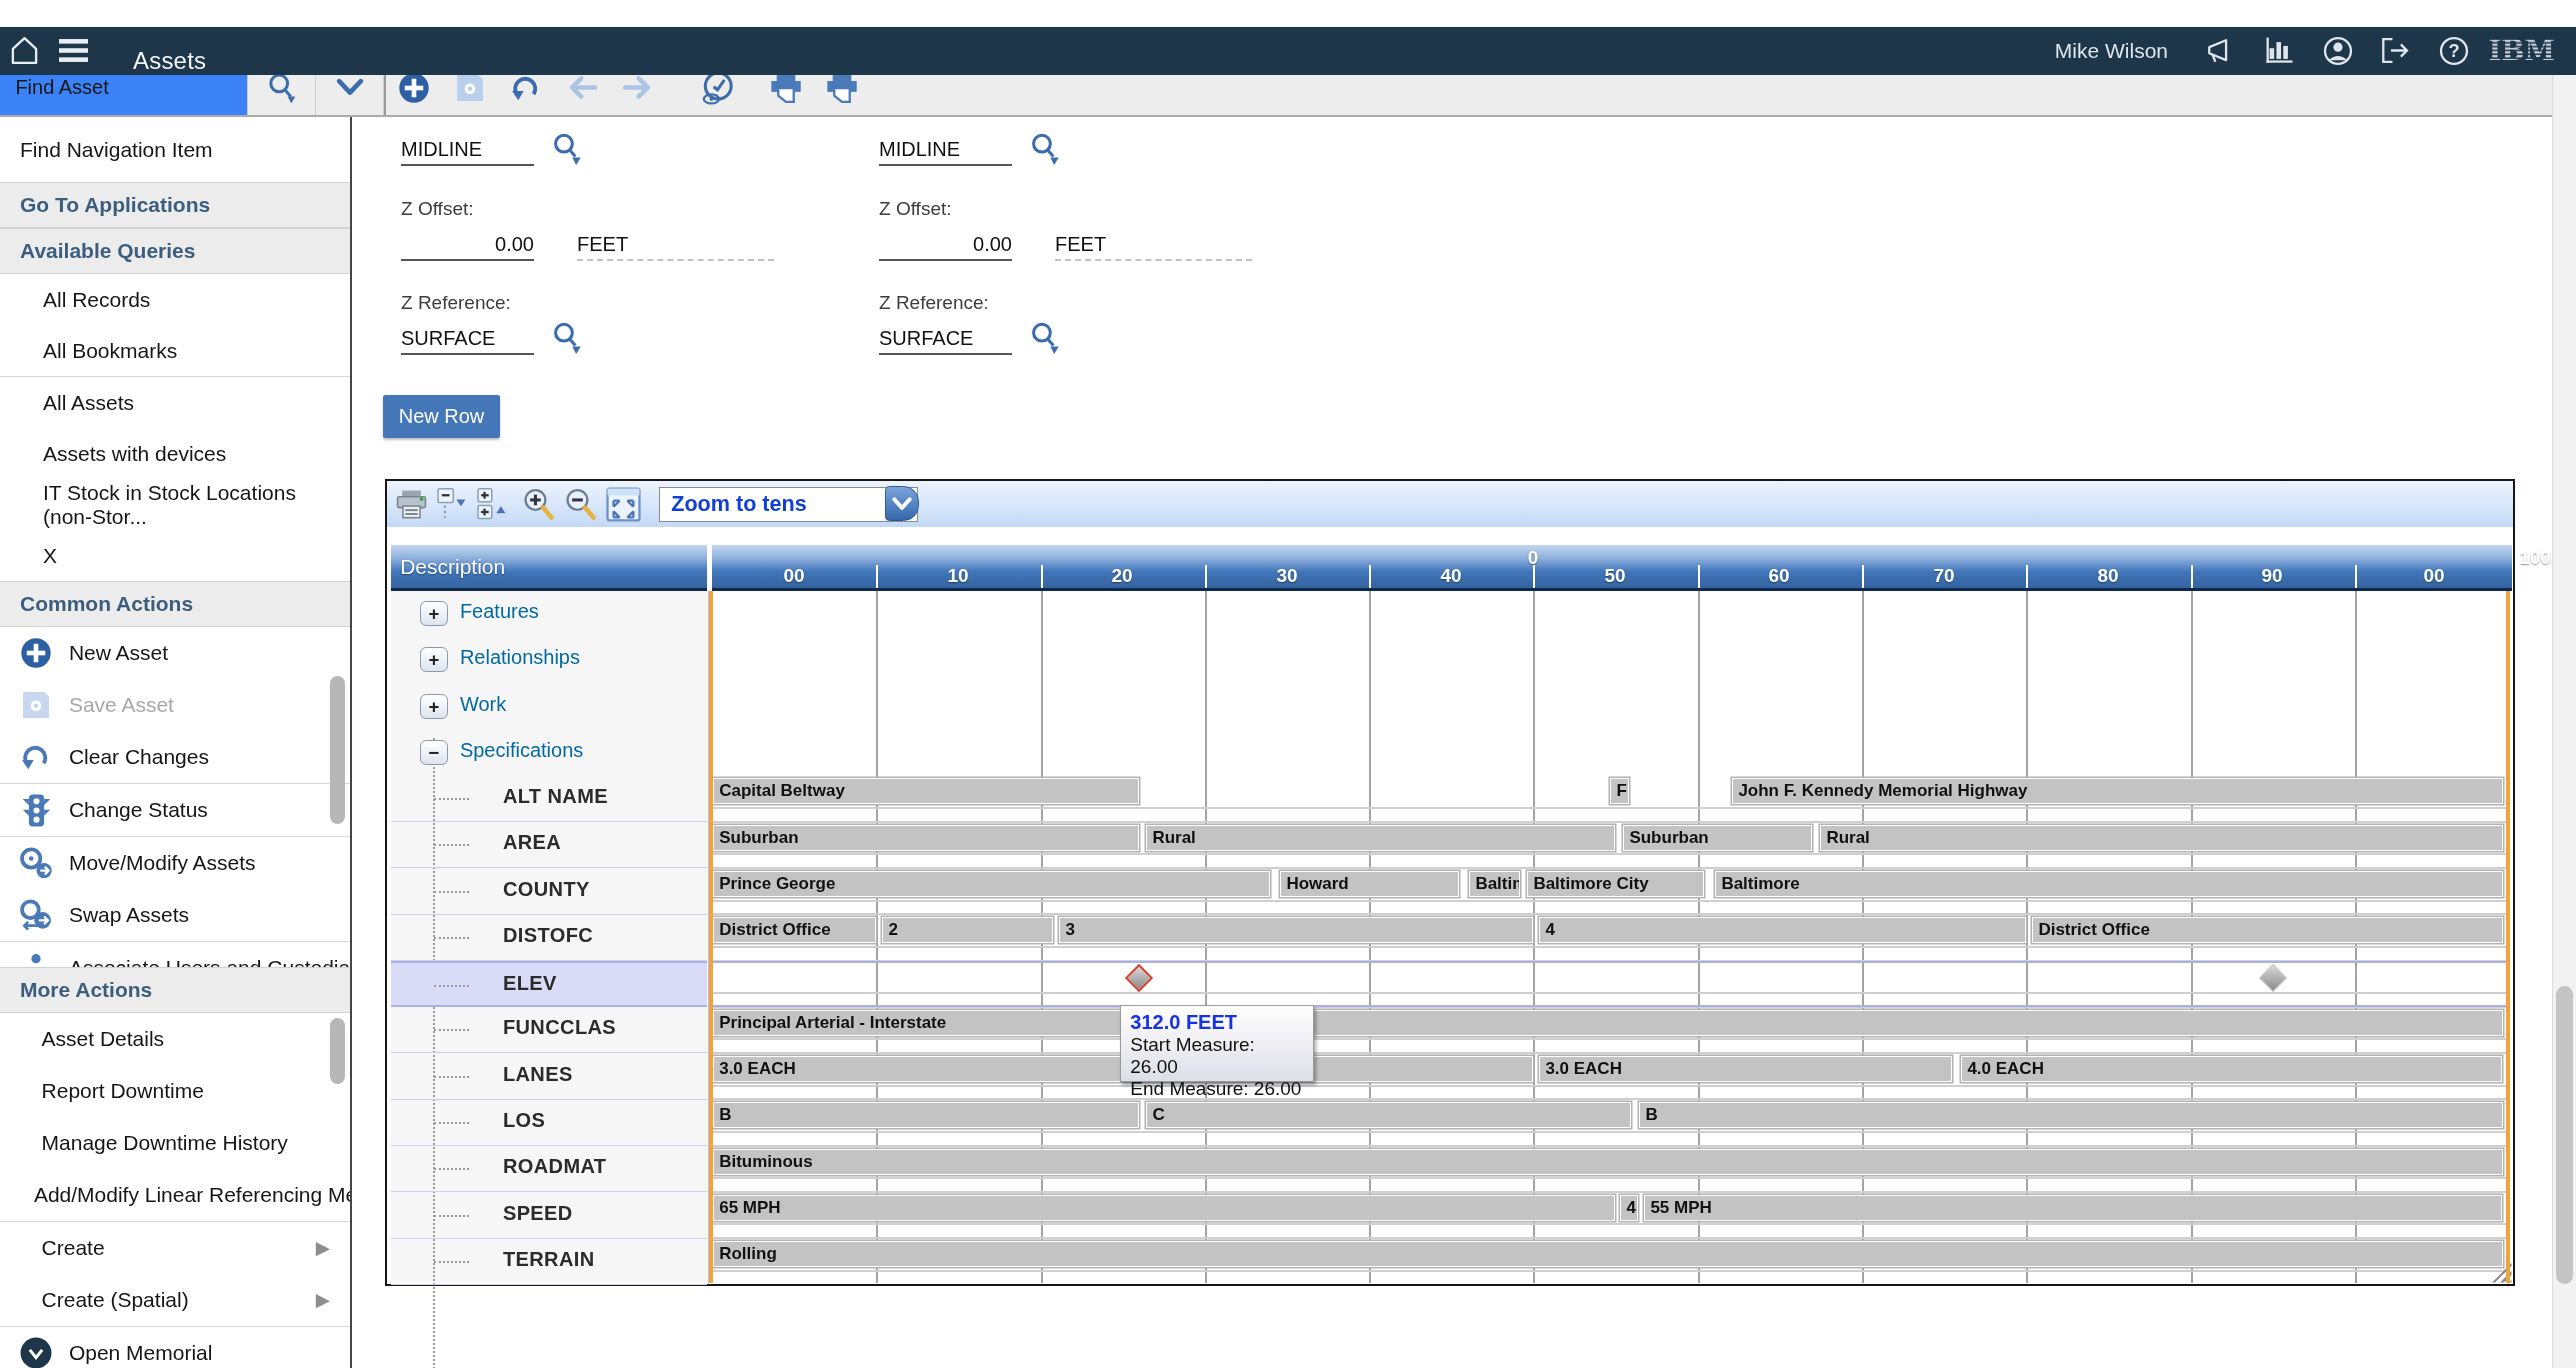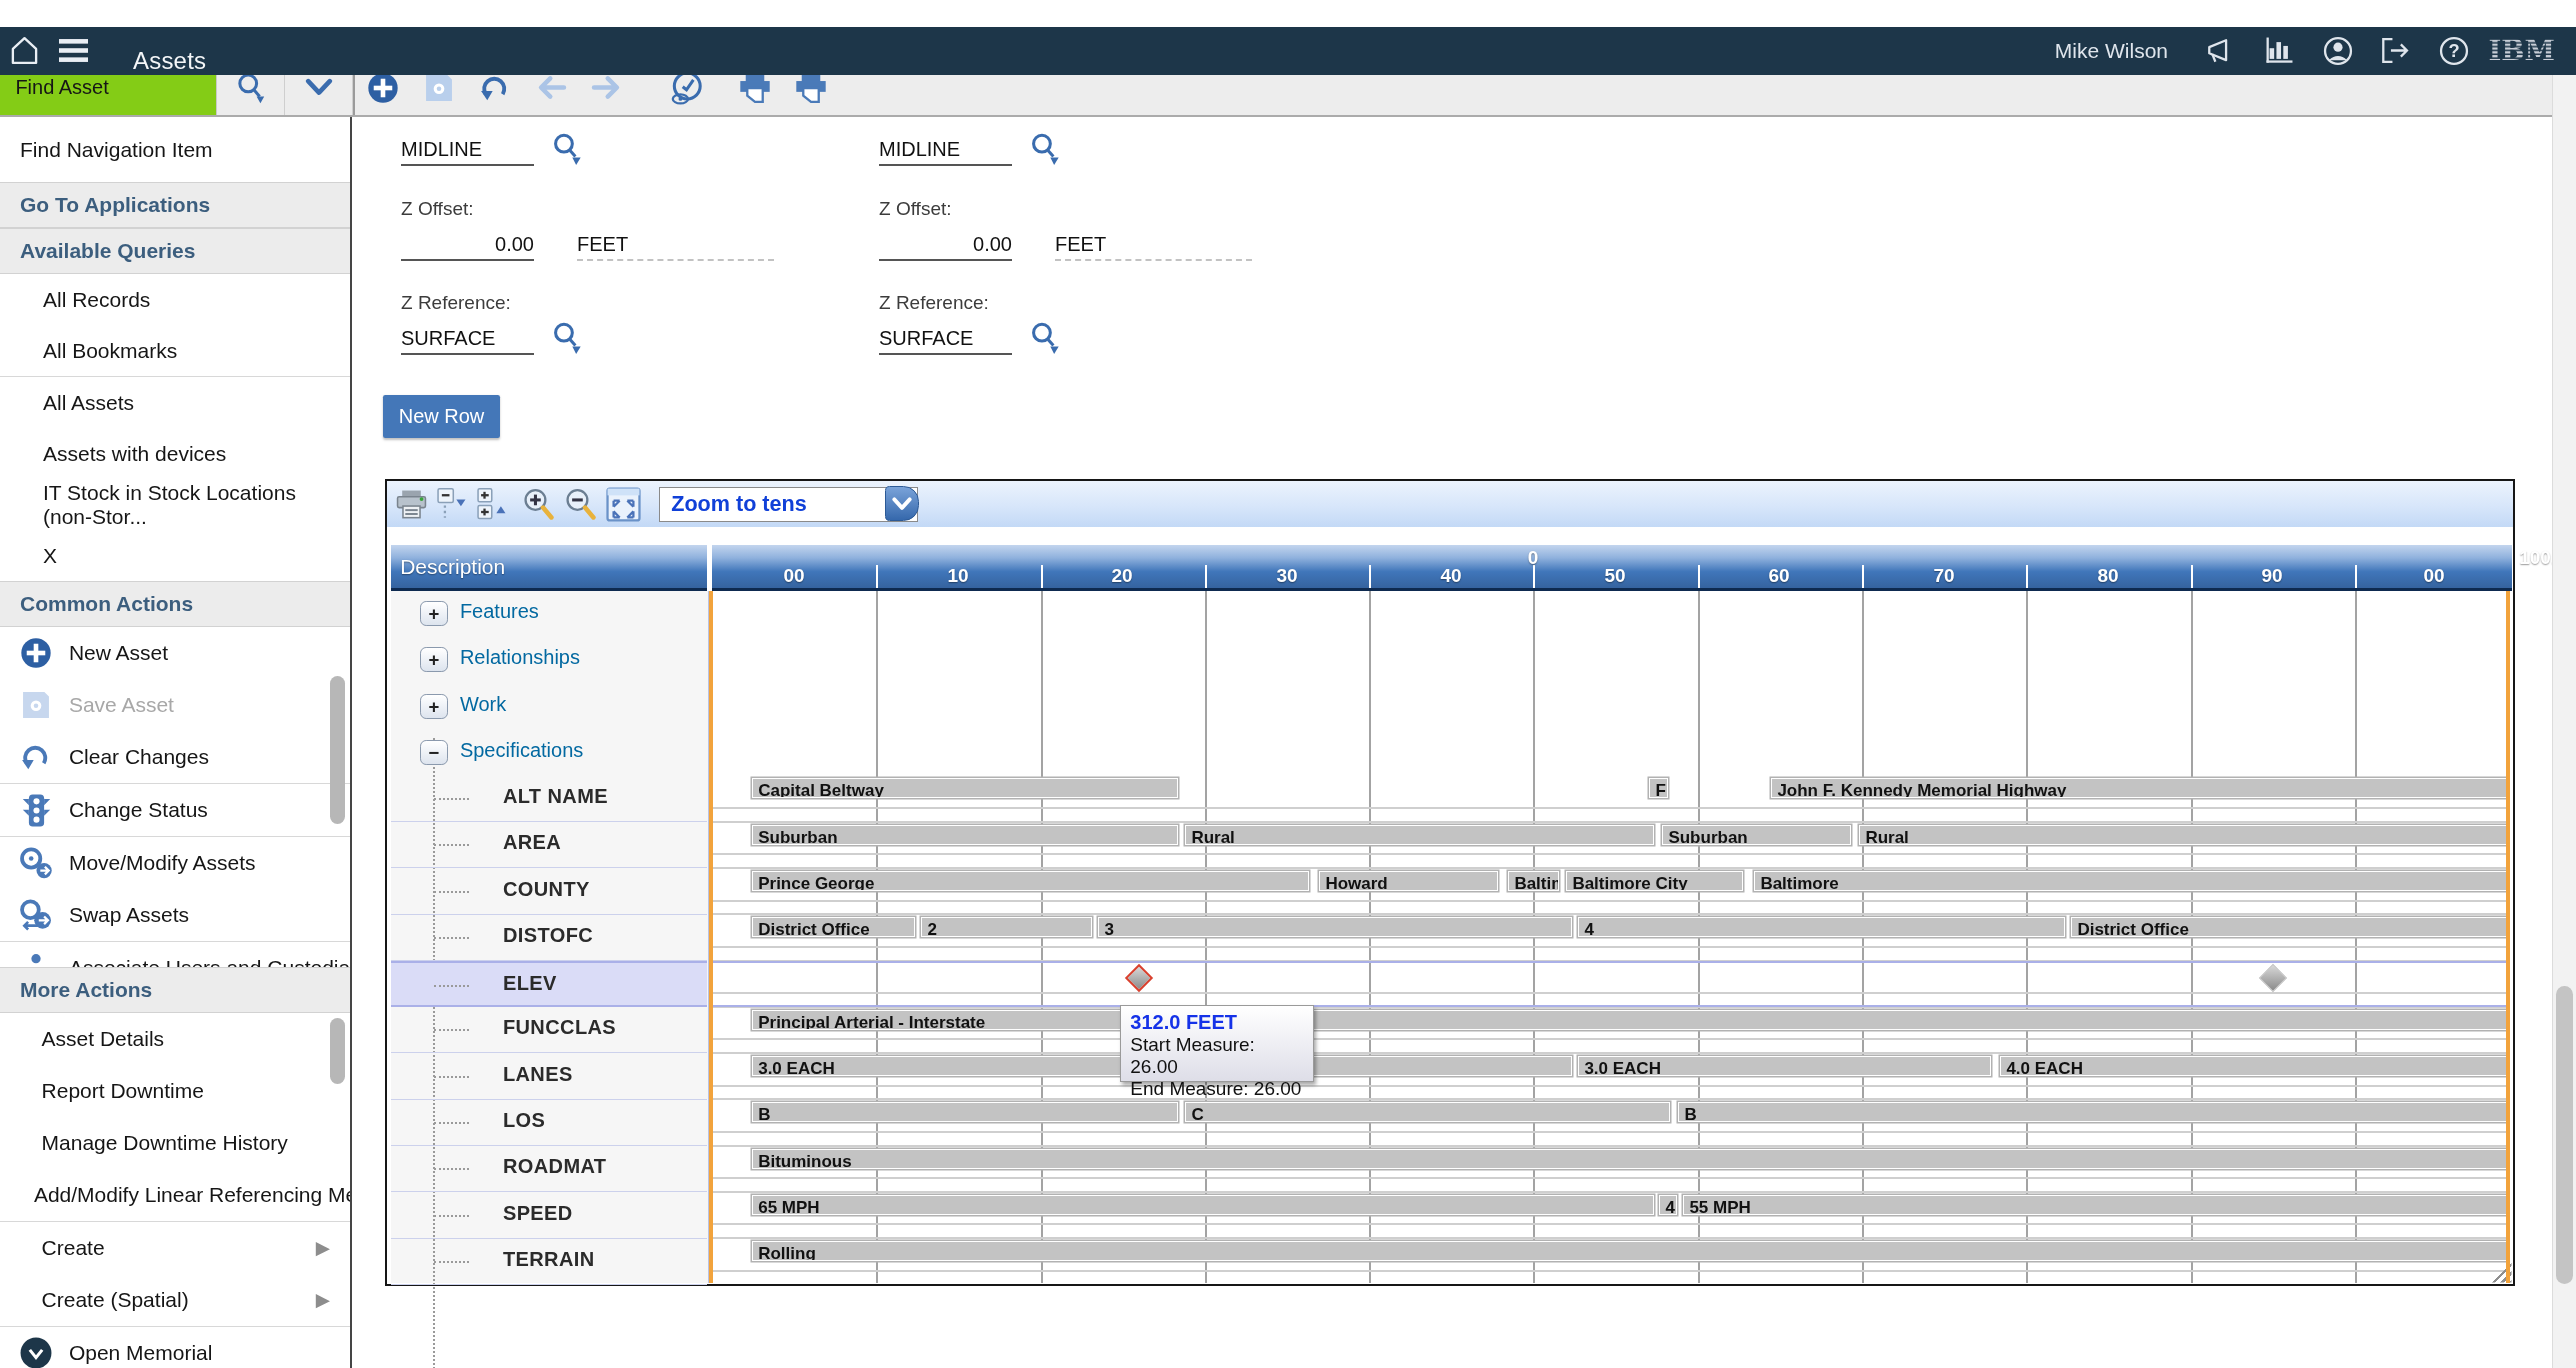--- a/index.html
+++ b/index.html
@@ -9,21 +9,21 @@
 
   
   #appbar { position:absolute; left:0; top:0; width:2576px; height:48px; background:#1d3649; z-index:40; display:flex; align-items:flex-end;margin-top:27px; }
   #appbar .ttl { color:#f4f6f8; font-size:24px; margin-left:35px; letter-spacing:0.2px; }
   .hicon { display:flex; align-items:center; justify-content:center; width:49px; height:49px; }
   #appbar .right { margin-left:auto; display:flex; align-items:center; gap:9px; padding-right:20px; }
   #appbar .user { color:#dfe5ec; font-size:21px; margin-right:20px; }
 
   
   #toolbar { position:absolute; left:0; top:60px; width:2576px; height:57px; background:#ededed; border-bottom:2.3px solid #ababab; z-index:30; display:flex; align-items:stretch; }
-  #findbox { width:217px; background:#84cc16; border-right:1.5px solid #c9c9c9; display:flex; align-items:center; padding-left:15.4px; font-size:20px; color:#161616; }
+  #findbox { width:248px; background:#3b82f6; border-right:1.5px solid #c9c9c9; display:flex; align-items:center; padding-left:15.4px; font-size:20px; color:#161616; }
   .tcell { width:68px; display:flex; align-items:center; justify-content:center; border-right:1.5px solid #cfcfcf; }
   .tdiv { width:2.3px; background:#9b9b9b; }
   .tico { width:56px; display:flex; align-items:center; justify-content:center; }
 
   
   #sidebar { position:absolute; left:0; top:117px; width:352px; height:1251px; background:#fff; border-right:2.3px solid #454545; z-index:10; overflow:hidden; }
   .s-find { height:65px; display:flex; align-items:center; padding-left:20px; font-size:21px; color:#161616; }
   .s-hdr { height:46px; background:#ececec; border-top:1.5px solid #d2d2d2; border-bottom:1.5px solid #d2d2d2; display:flex; align-items:center; padding-left:20px; font-size:21px; font-weight:bold; color:#3c5e7e; }
   .s-item { height:51px; display:flex; align-items:center; padding-left:43px; font-size:21px; color:#161616; }
   .s-sep { border-top:1.5px solid #d8d8d8; }
@@ -75,22 +75,22 @@
   .arow .stub { position:absolute; left:43px; top:21.6px; width:35px; border-top:2.3px dotted #9a9a9a; }
   .arow .alabel { position:absolute; left:112px; top:9.3px; font-size:20px; font-weight:600; color:#2b2b2b; letter-spacing:0.4px; }
   .arow.sel { background:#dadcf7; border-top:2.3px solid #aab0e8; border-bottom:2.3px solid #aab0e8; }
   #treeline { position:absolute; left:42px; top:147px; width:0; height:635px; border-left:2.3px dotted #9a9a9a; }
 
   #dataarea { position:absolute; left:325px; top:110px; width:1794px; height:692px; background:#fff; overflow:hidden; }
   .gline { position:absolute; top:0; width:1.5px; height:692px; background:#a3a3a3; }
   .hline { position:absolute; left:0; width:1794px; height:1.5px; background:#cfcfcf; }
   .selline { position:absolute; left:0; width:1794px; height:2.3px; background:#aab0e8; z-index:3; }
   .orangebar { position:absolute; top:110px; width:3.9px; height:692px; background:#f2a33c; z-index:4; }
-  .bar { position:absolute; height:20px; background:#c3c3c3; border:1.5px solid #fff; box-shadow:0 0 0 1.5px #b2b2b2; z-index:2;
-    font-size:17px; font-weight:bold; color:#111; line-height:23px; padding:0 5.4px; white-space:nowrap; overflow:hidden;margin-left:39px; }
+  .bar { position:absolute; height:26px; background:#c3c3c3; border:1.5px solid #fff; box-shadow:0 0 0 1.5px #b2b2b2; z-index:2;
+    font-size:17px; font-weight:bold; color:#111; line-height:23px; padding:0 5.4px; white-space:nowrap; overflow:hidden; }
   .diamond { position:absolute; width:20px; height:20px; transform:rotate(45deg); z-index:2;
     background:linear-gradient(135deg,#d8d8d8,#8a8a8a); }
   .diamond.sel { border:2.3px solid #d9402e; }
   .diamond.norm { border:1.5px solid #bdbdbd; }
 
   #tooltip { position:absolute; left:733px; top:524px; width:194px; height:77px; z-index:20;
     background:linear-gradient(180deg,#ffffff,#dedee8); border:1.5px solid #9a9a9a; box-shadow:2.3px 3.1px 3.9px rgba(0,0,0,.35); padding:4.6px 9.3px; }
   #tooltip .tt { color:#1532e8; font-weight:bold; font-size:20px; }
   #tooltip .tl { color:#111; font-size:19px; }
 

